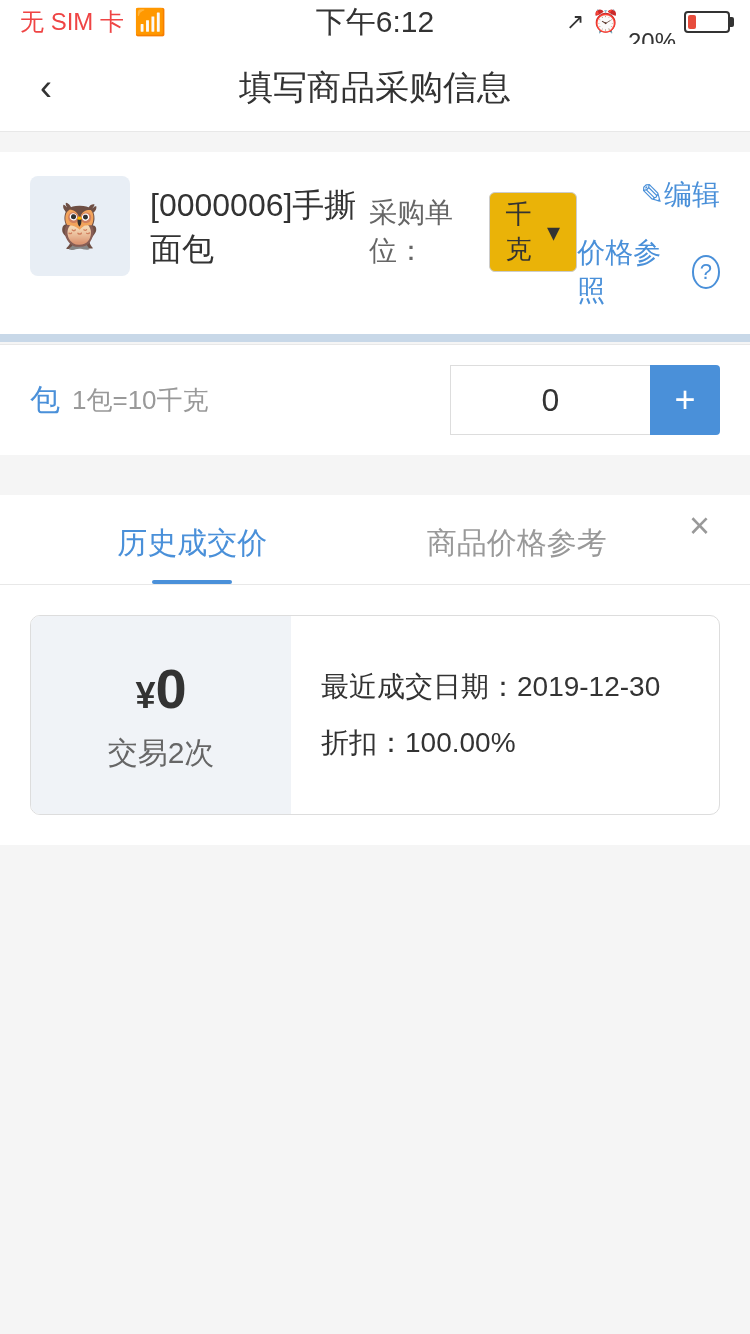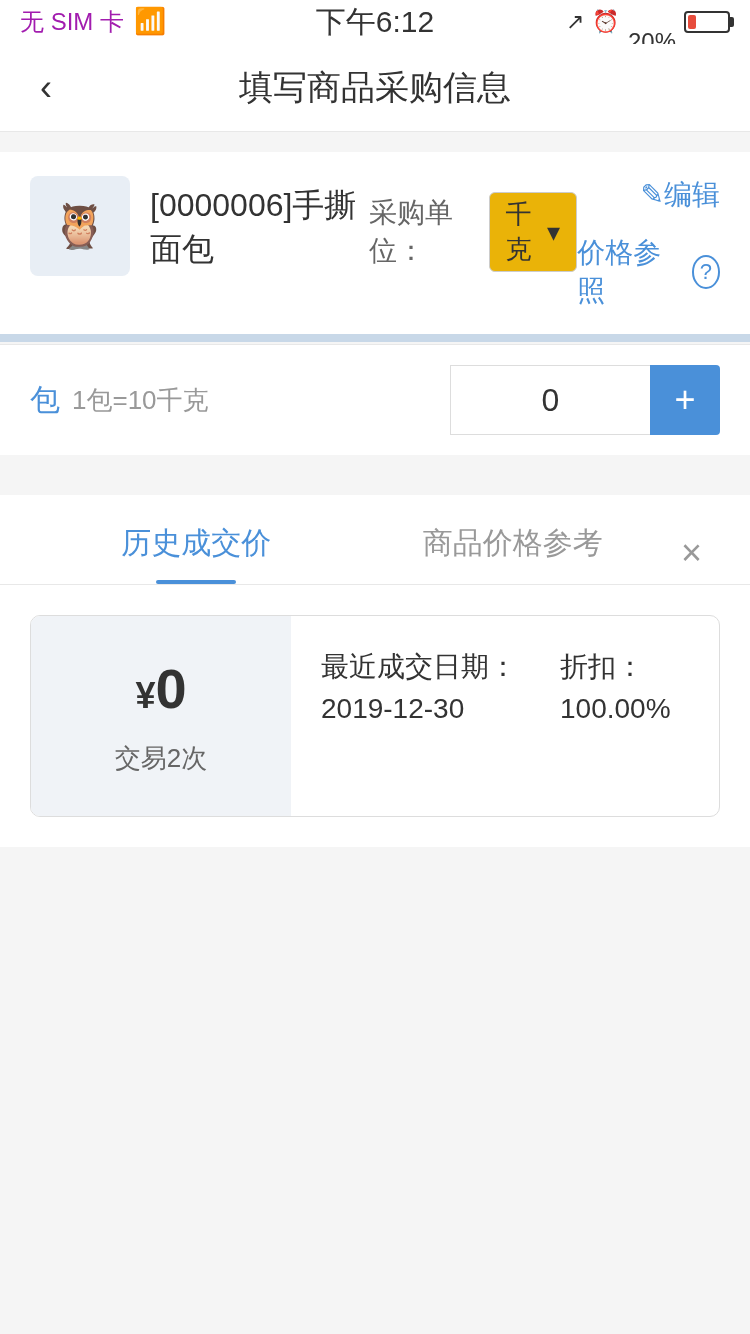--- a/index.html
+++ b/index.html
@@ -18,24 +18,24 @@
       height: 44px;
       background: #fff;
       display: flex;
       align-items: center;
       justify-content: space-between;
       padding: 0 20px;
       font-size: 28px;
     }
     .status-left {
       display: flex;
-      align-items: flex-start;
+      align-items: flex-end;
       gap: 10px;
       font-size: 26px;
-      color: #a21caf;
+      color: #ef4444;
     }
     .status-center {
       font-size: 30px;
       font-weight: 500;
       color: #333;
       position: absolute;
       left: 50%;
       transform: translateX(-50%);
     }
     .status-right {
@@ -238,23 +238,23 @@
       border-radius: 0 4px 4px 0;
     }
 
     
     .tabs-section {
       background: #fff;
       margin-top: 20px;
     }
     .tabs-header {
       display: flex;
-      align-items: flex-end;
+      align-items: flex-start;
       border-bottom: 1px solid #e8e8e8;
-      padding: 0 38px;
+      padding: 0 30px;
       position: relative;
     }
     .tab-item {
       flex: 1;
       text-align: center;
       padding: 28px 0 20px;
       font-size: 30px;
       color: #999;
       position: relative;
       cursor: pointer;
@@ -299,28 +299,29 @@
     }
     .price-amount {
       font-size: 56px;
       font-weight: 600;
       color: #333;
     }
     .price-currency {
       font-size: 36px;
     }
     .price-trades {
-      font-size: 26px;
+      font-size: 30px;
       color: #666;
-      margin-top: 20px;
+      margin-top: 12px;
     }
     .price-right {
       flex: 1;
       padding: 30px 30px;
       display: flex;
+      flex-direction: column;
       justify-content: center;
       gap: 14px;
     }
     .price-detail-row {
       font-size: 28px;
       color: #333;
       line-height: 1.5;
     }
 
     

